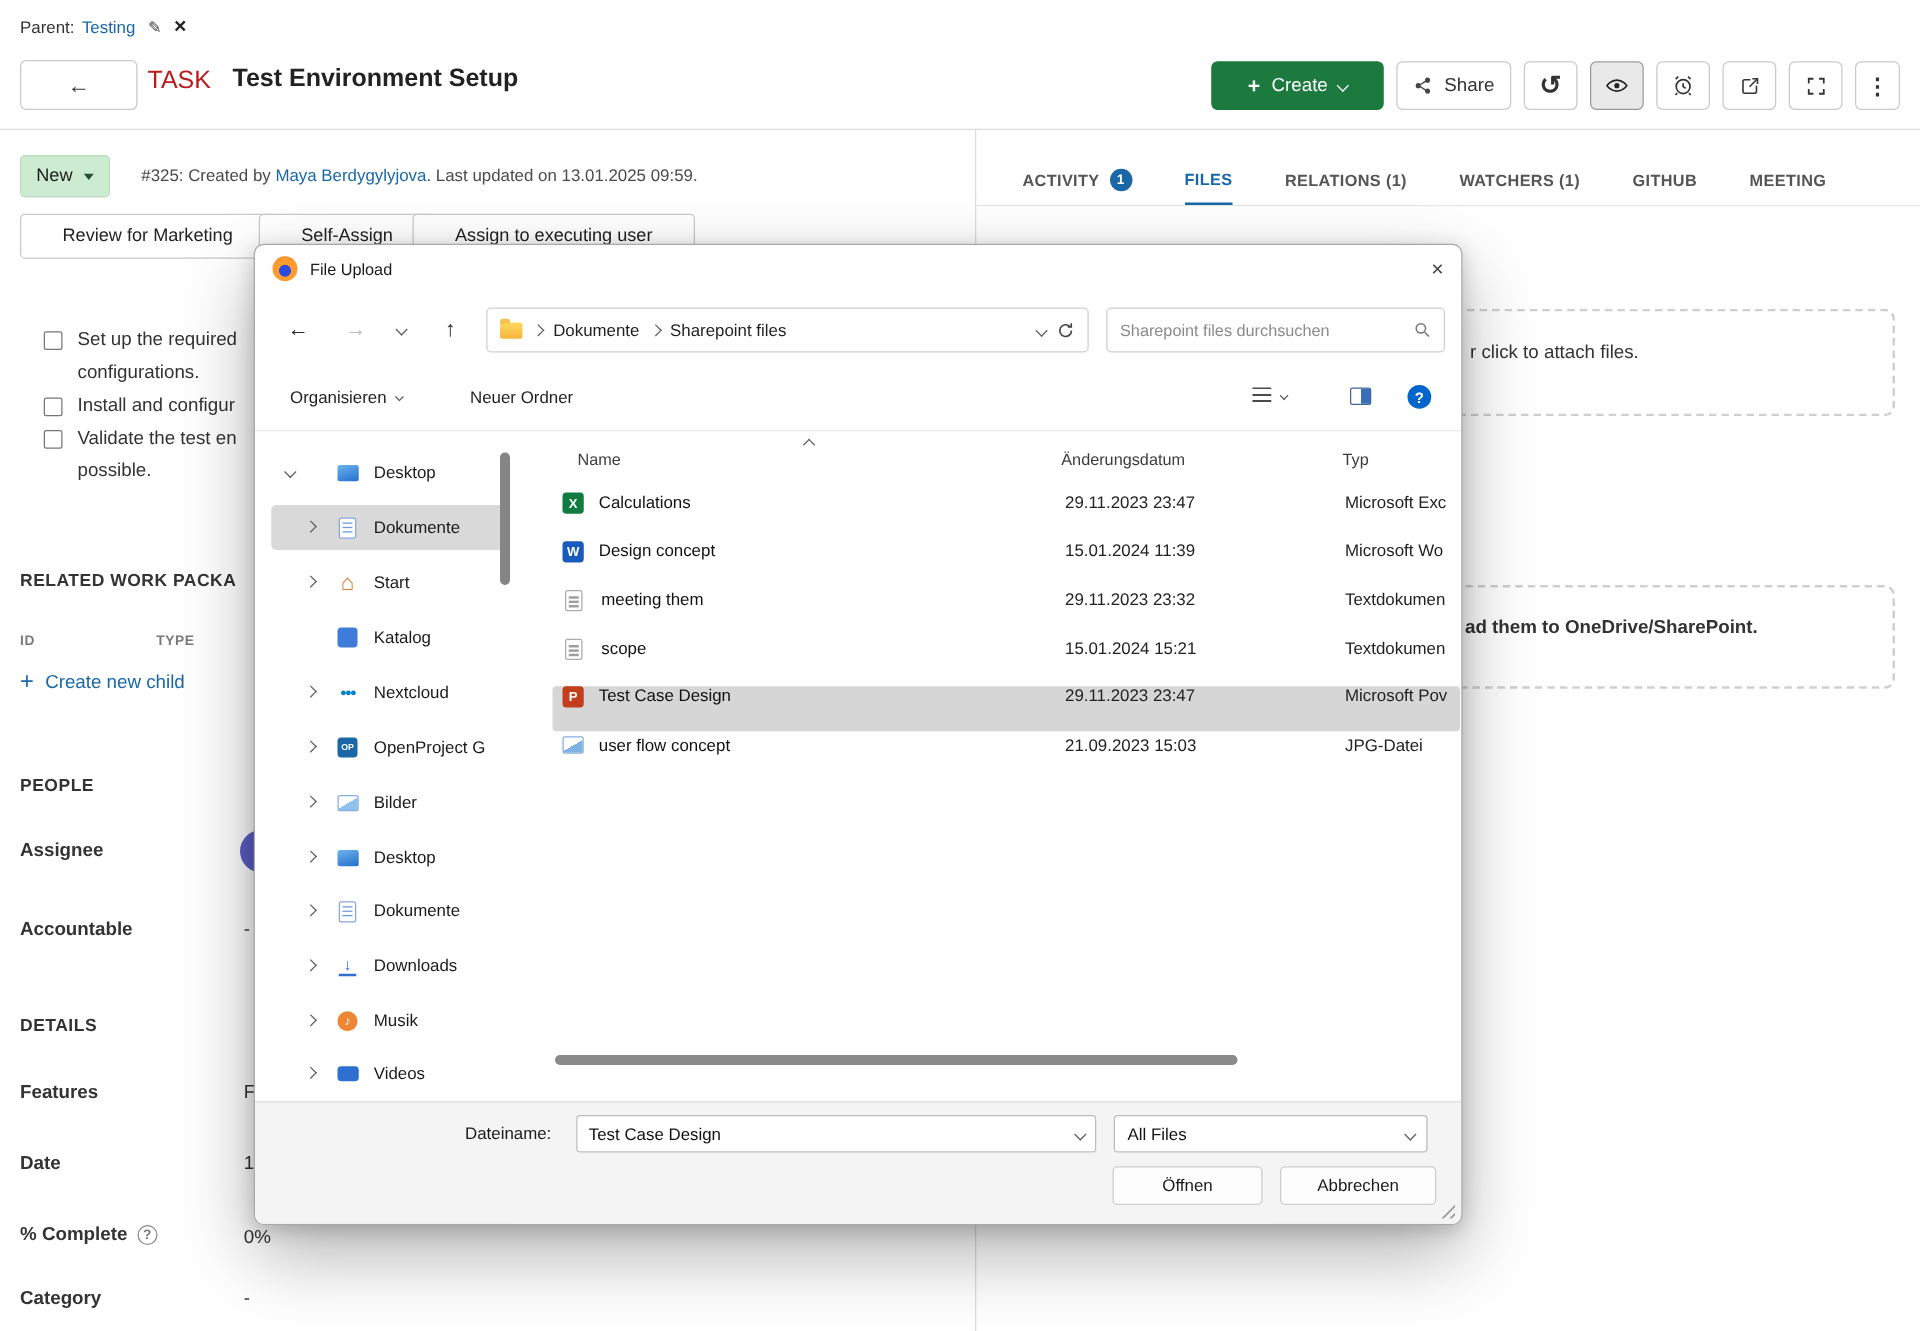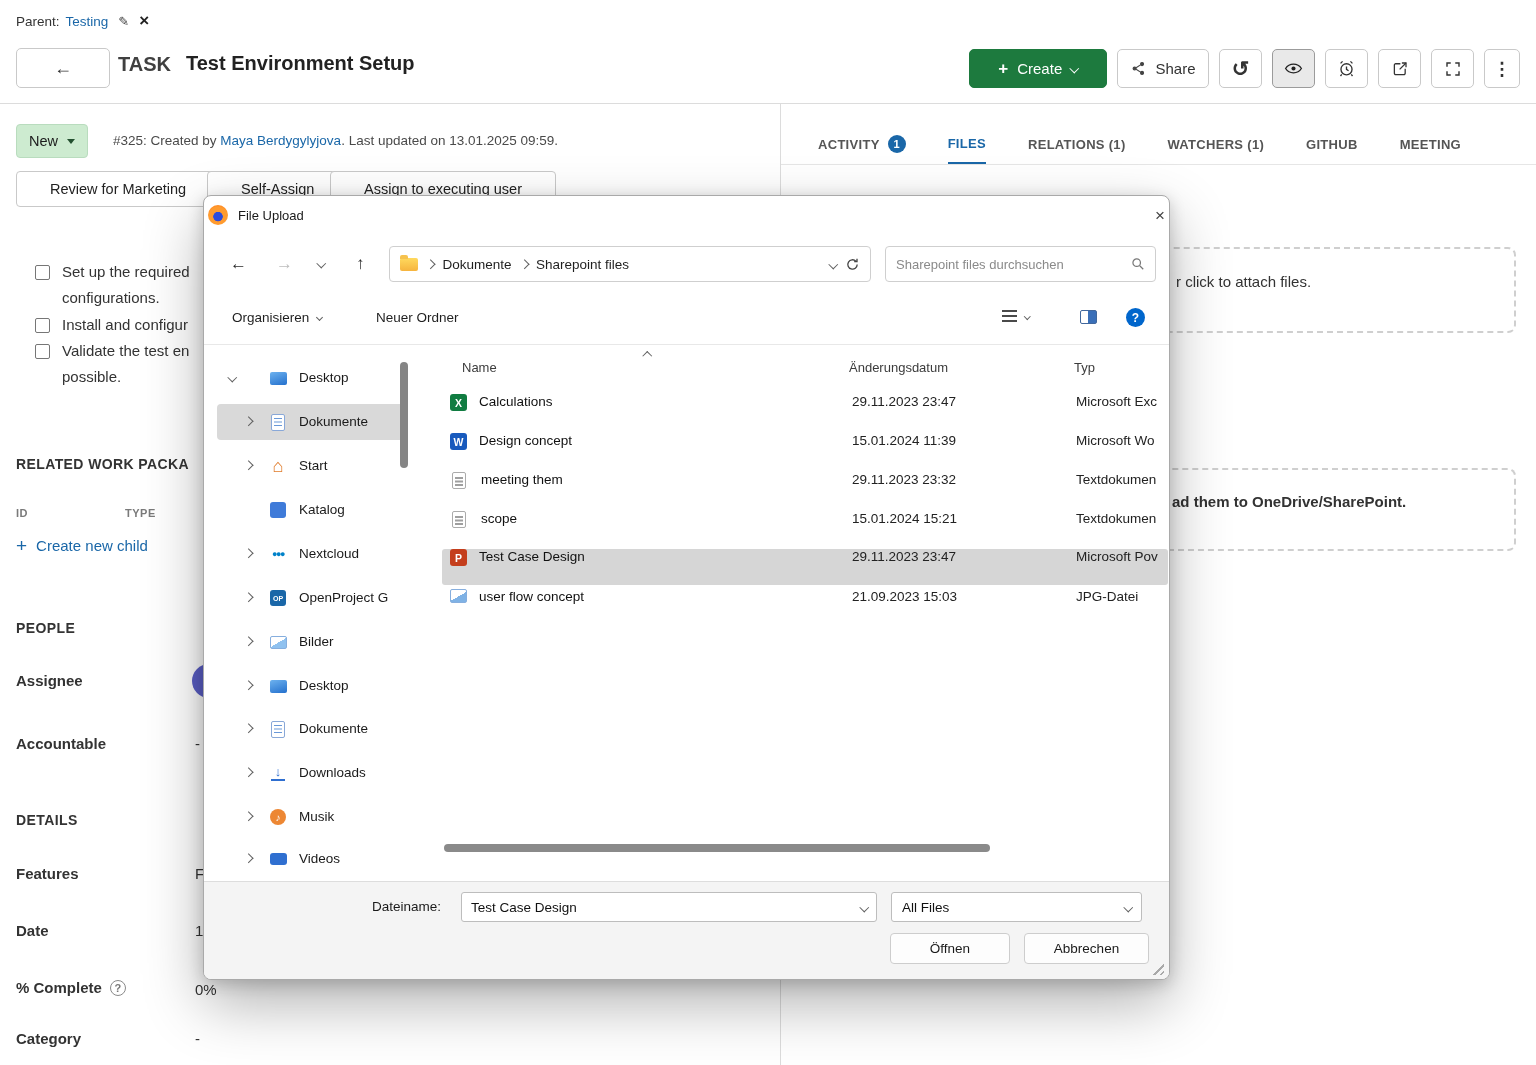--- a/index.html
+++ b/index.html
@@ -9,21 +9,21 @@
 .row{display:flex;align-items:flex-end}
 
 
 #parent-bar{left:16px;top:12px;font-size:13.5px}
 #parent-bar .plink{color:#1A67A8;margin-left:6px}
 .pencil{font-size:13px;color:#444;margin-left:10px}
 .xmark{font-size:17px;font-weight:bold;color:#222;margin-left:10px;line-height:1}
 
 
 #back-btn{left:16px;top:48px;width:94px;height:40px;background:#fff;border:1px solid #c9c9c9;border-radius:5px;display:flex;align-items:center;justify-content:center;font-size:18px;color:#333}
-#wp-type{left:118px;top:53px;font-size:20px;font-weight:bold;color:#404040}
+#wp-type{left:118px;top:53px;font-size:20px;font-weight:normal;color:#b91c1c}
 #wp-title{left:186px;top:52px;font-size:20px;font-weight:bold;color:#222}
 #header-actions{right:16px;top:49px;display:flex;gap:10px;align-items:center}
 .hbtn{height:39px;background:#fff;border:1px solid #c9c9c9;border-radius:5px;display:inline-flex;align-items:center;justify-content:center;color:#333}
 #create-btn{background:#1D7A3E;border-color:#1D7A3E;color:#fff;width:138px;gap:9px;font-size:15px}
 #share-btn{width:92px;gap:8px;font-size:15px}
 .icbtn{width:43px}
 #eye-btn{background:#e9e9e9;border-color:#9b9b9b}
 #kebab-btn{width:36px;font-size:18px;font-weight:bold}
 .glyph-hist{font-size:21px;font-weight:bold;color:#333;line-height:1}
 #hr1{left:0;top:103px;width:1536px;height:1px;background:#dcdcdc}
@@ -57,21 +57,21 @@
 .fval{position:absolute;font-size:15px;color:#333}
 .colhead{position:absolute;font-size:11px;font-weight:bold;letter-spacing:.5px;color:#7a7a7a}
 #create-child{position:absolute;left:16px;top:536px;color:#1A67A8;font-size:15px;display:flex;gap:9px;align-items:center}
 #create-child .plus{font-size:19px;line-height:1}
 #avatar{left:192px;top:664px;width:34px;height:34px;border-radius:50%;background:#5B5FC7}
 .help-circle{display:inline-flex;width:16px;height:16px;border:1.5px solid #8a8a8a;border-radius:50%;color:#777;font-size:11px;align-items:center;justify-content:center;font-weight:bold;margin-left:8px}
 
 
 #dialog{position:absolute;left:203px;top:195px;width:967px;height:785px;background:#fff;border:1px solid #a9a9a9;border-radius:8px;box-shadow:0 24px 60px rgba(0,0,0,.30),0 4px 16px rgba(0,0,0,.18);z-index:10;overflow:hidden}
 .d-abs{position:absolute}
-#d-title{left:0;top:0;width:100%;height:38px;display:flex;align-items:center;padding:0 4px;font-size:13px;color:#1a1a1a;gap:10px}
+#d-title{left:0;top:0;width:100%;height:38px;display:flex;align-items:center;padding:0 14px;font-size:13px;color:#1a1a1a;gap:10px}
 #ff-icon{width:20px;height:20px;border-radius:50%;background:radial-gradient(circle at 50% 58%,#2b4bdd 0 29%,#ff9b2f 33% 62%,#ff6407 100%);flex:none}
 #d-close{margin-left:auto;font-size:17px;color:#444;line-height:1}
 .navgl{position:absolute;font-size:17px;color:#2b2b2b}
 .navgl.dis{color:#bdbdbd}
 .chev{display:inline-block;width:6.5px;height:6.5px;border-right:1.6px solid #5f5f5f;border-bottom:1.6px solid #5f5f5f}
 .chev.r{transform:rotate(-45deg)}
 .chev.d{transform:rotate(45deg)}
 .chev.u{transform:rotate(-135deg)}
 #addr{left:185px;top:50px;width:482px;height:36px;border:1px solid #cfcfcf;border-radius:4px;display:flex;align-items:center;padding:0 10px;gap:9px;font-size:13.5px;color:#1f1f1f;background:#fff}
 .foldic{width:18px;height:13px;border-radius:2px;background:linear-gradient(#ffd95e,#f6b43e);position:relative;flex:none}

